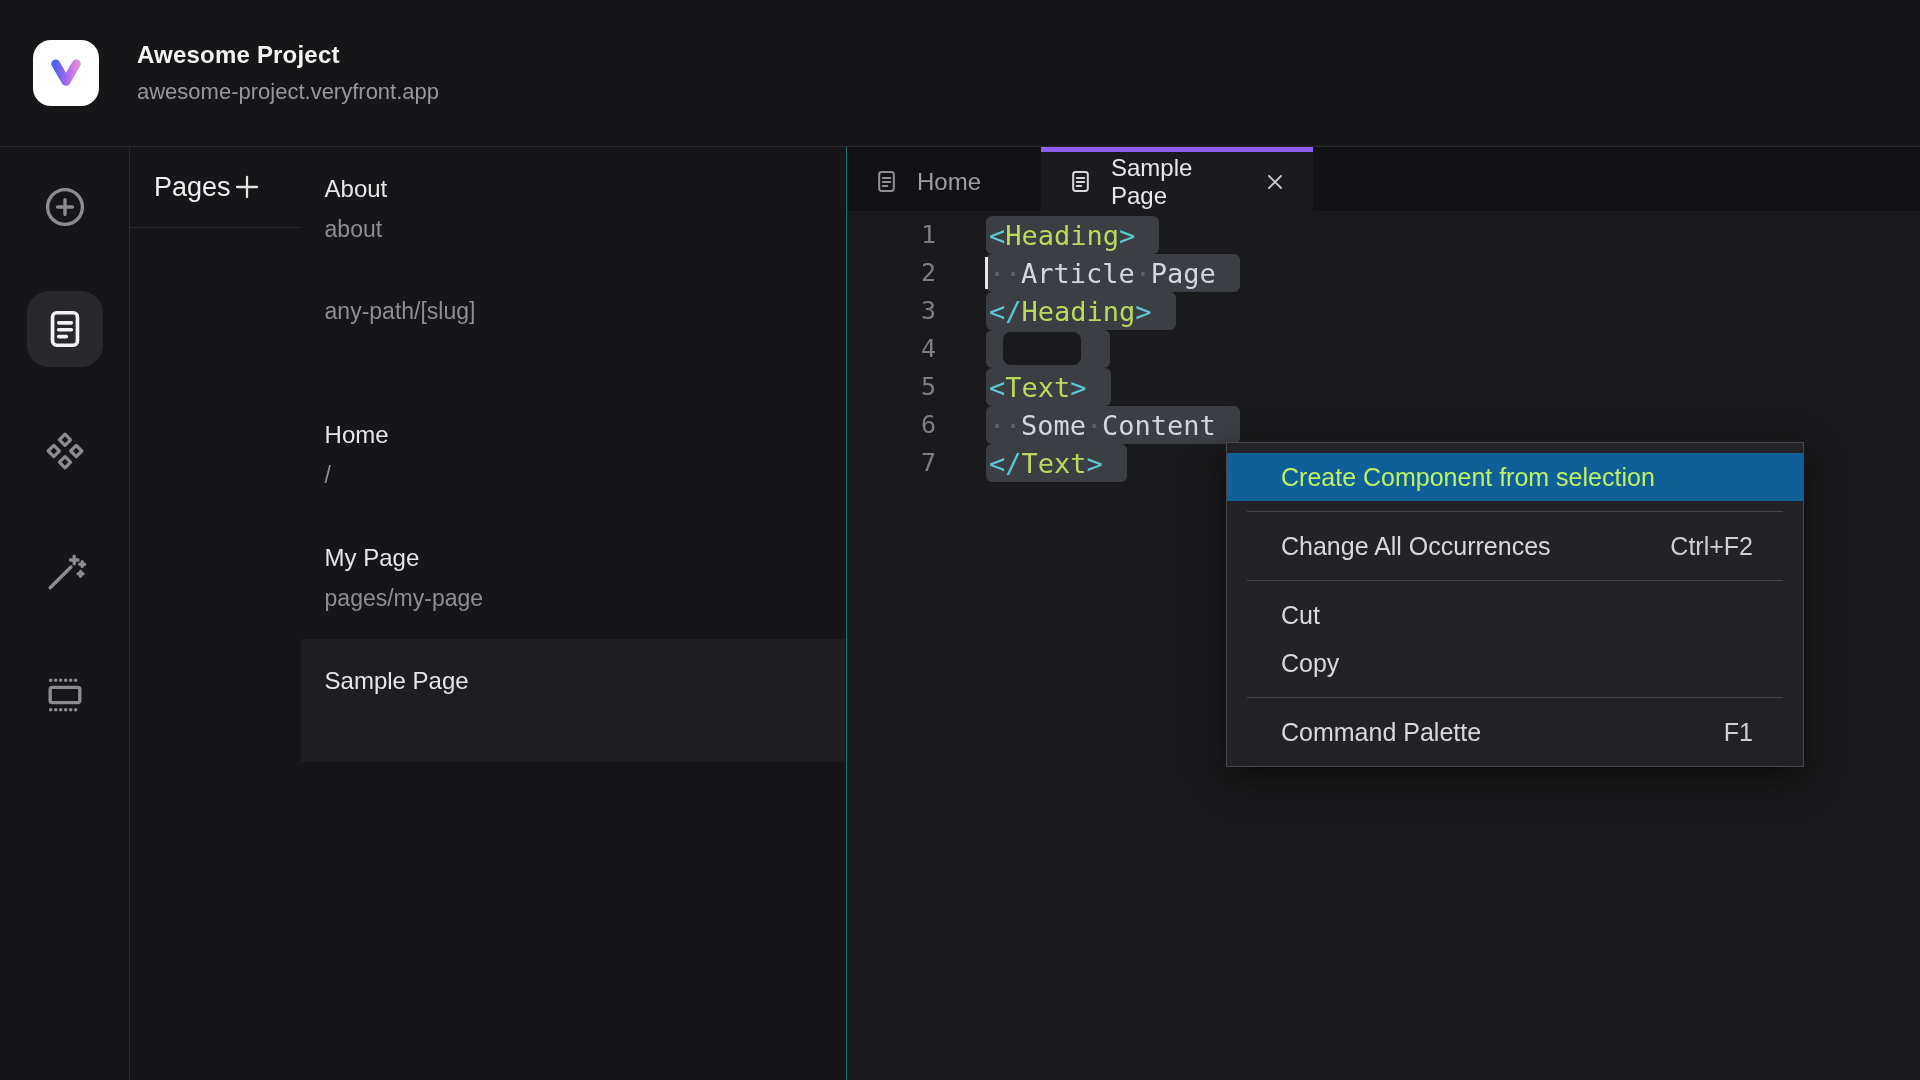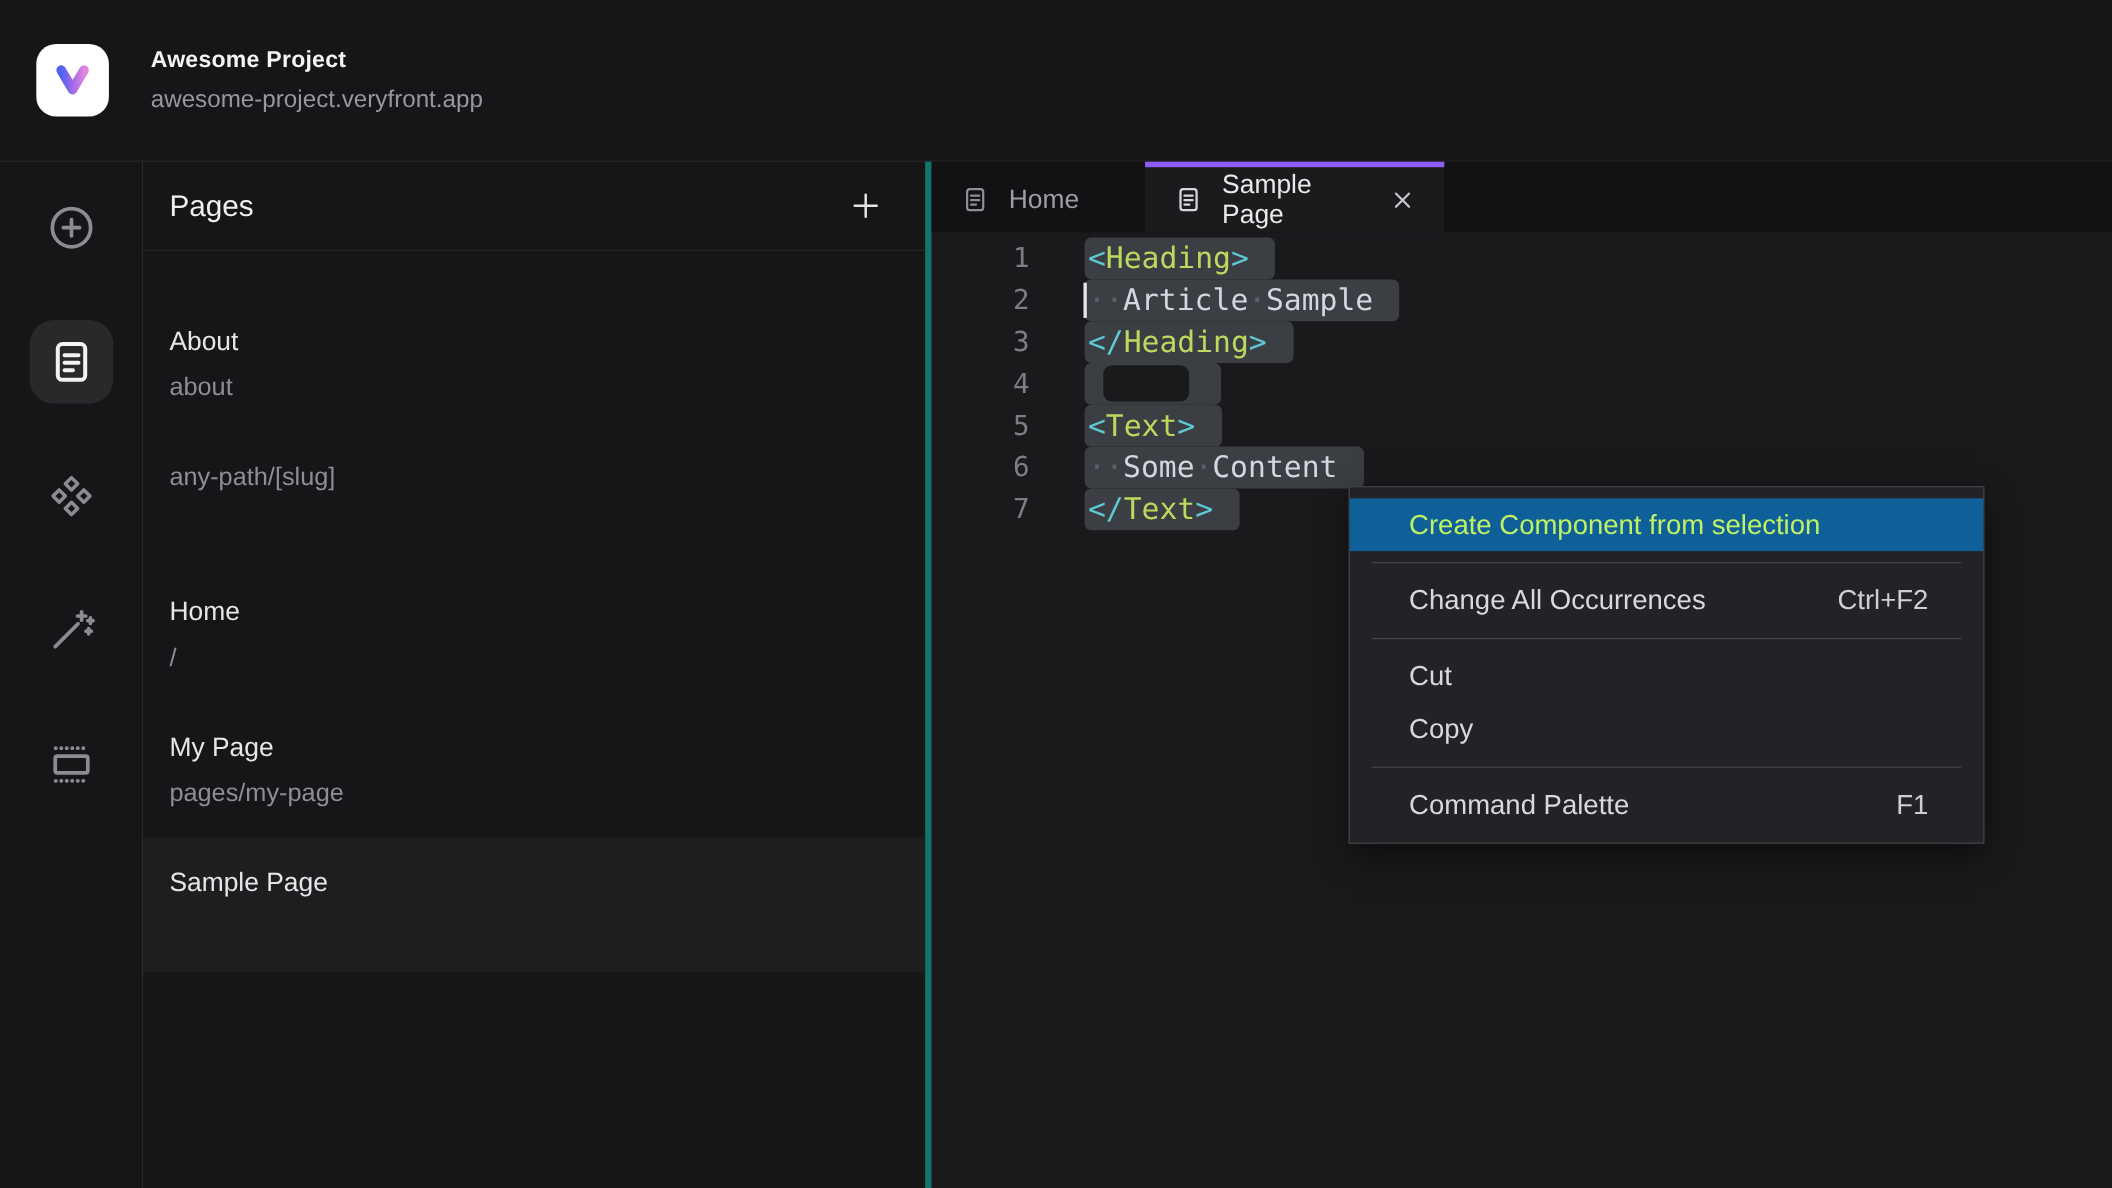--- a/index.html
+++ b/index.html
@@ -7,37 +7,37 @@
               font-family:"Liberation Sans", sans-serif; }
   .app { position:relative; width:1920px; height:1080px; background:#161618;
          display:flex; flex-direction:column; color:#e8e8ea; }
 
   
   .header { height:147px; flex:none; border-bottom:1px solid #2a2a2d;
             display:flex; align-items:center; padding-left:33px; }
   .logo { width:66px; height:66px; border-radius:18px; background:#ffffff;
           display:flex; align-items:center; justify-content:center; flex:none; }
   .header-text { margin-left:38px; }
-  .project-name { font-size:21px; font-weight:700; color:#f4f4f5; letter-spacing:.2px; }
+  .project-name { font-size:24px; font-weight:700; color:#f4f4f5; letter-spacing:.2px; }
   .project-url { font-size:22px; color:#97979d; margin-top:10px; }
 
   
   .main { flex:1; display:flex; min-height:0; }
 
   
   .sidebar { width:130px; flex:none; border-right:1px solid #2a2a2d;
              display:flex; flex-direction:column; align-items:center; padding-top:22px; }
   .side-btn { width:76px; height:76px; border-radius:22px; display:flex;
               align-items:center; justify-content:center; margin-bottom:46px; color:#8b8b90; }
   .side-btn.active { background:#29292c; color:#f2f2f4; }
   .side-btn svg { display:block; }
 
   
-  .pages-panel { width:717px; flex:none; border-right:6px solid #0f766e;
-                 display:flex; flex-direction:column;gap:41px; }
+  .pages-panel { width:717px; flex:none; border-right:1px solid #0f766e;
+                 display:flex; flex-direction:row; }
   .panel-header { height:81px; flex:none; border-bottom:1px solid #2a2a2d;
                   display:flex; align-items:center; padding:0 38px 0 24px; }
   .panel-title { font-size:27px; font-weight:500; color:#f0f0f2; }
   .panel-add { margin-left:auto; color:#e4e4e6; display:flex; }
   .pages-list { flex:1; }
   .page-item { height:123px; padding:28px 0 0 24px; cursor:default; }
   .page-item.selected { background:#1e1e21; }
   .page-item .pi-title { font-size:24px; color:#e6e6e9; margin-bottom:13px; }
   .page-item .pi-slug { font-size:23px; color:#8e8e94; }
 
@@ -211,21 +211,21 @@
           </div>
           <div class="code-line">
             <span class="gutter">2</span>
             <div class="line-content">
               <span class="sel">
                 <span class="caret"></span>
                 <span class="ws">·</span>
                 <span class="ws">·</span>
                 <span class="tok-text">Article</span>
                 <span class="ws">·</span>
-                <span class="tok-text">Sample</span>
+                <span class="tok-text">Page</span>
               </span>
             </div>
           </div>
           <div class="code-line">
             <span class="gutter">3</span>
             <div class="line-content">
               <span class="sel">
                 <span class="tok-punct">&lt;/</span>
                 <span class="tok-tag">Heading</span>
                 <span class="tok-punct">&gt;</span>

